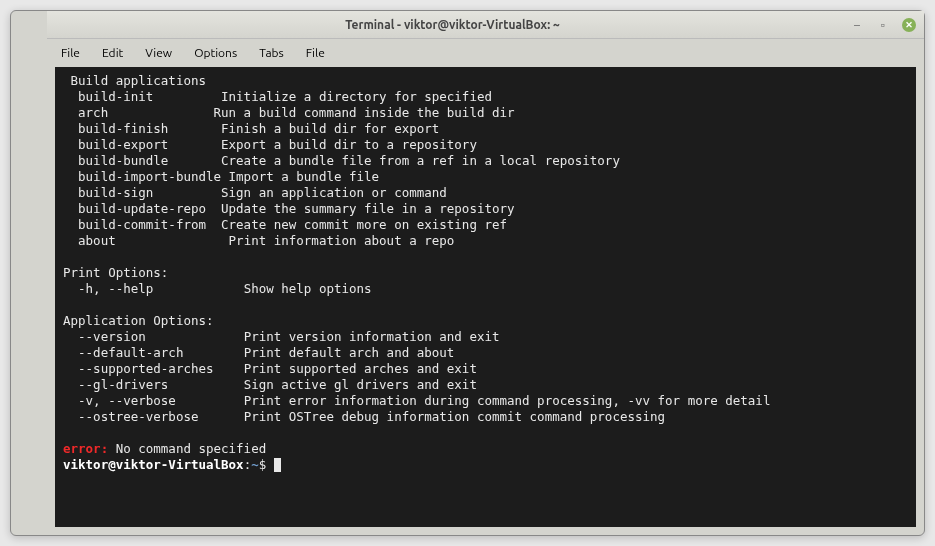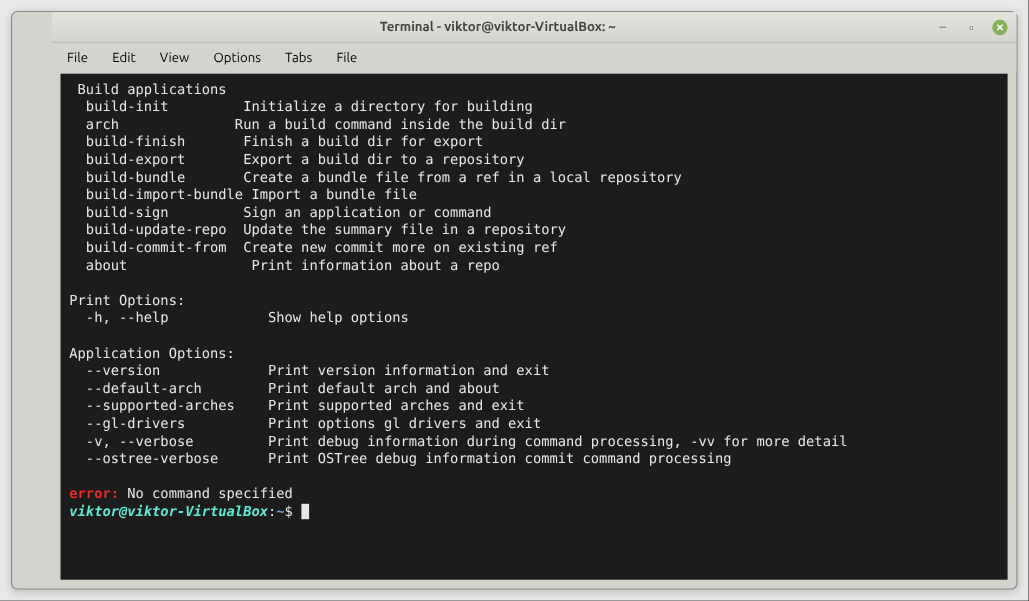--- a/index.html
+++ b/index.html
@@ -85,21 +85,21 @@
       background: #1c1c1c;
       margin: 2px 8px 8px 8px;
       padding: 6px 8px;
       font-family: "DejaVu Sans Mono", "Liberation Mono", monospace;
       font-size: 12.5px;
       line-height: 16px;
       color: #e8e8e8;
       white-space: pre;
       overflow: hidden;
     }
-    .term-green { color: #5eead4; font-weight: bold; font-style: italic; }
+    .term-green { color: #ffffff; font-weight: bold; }
     .term-blue { color: #729fcf; font-weight: bold; }
     .term-red { color: #ef2929; font-weight: bold; }
     .cursor {
       display: inline-block;
       width: 7px;
       height: 14px;
       background: #e8e8e8;
       vertical-align: text-bottom;
     }
   </style>
@@ -117,37 +117,37 @@
   </div>
   <div class="menubar">
     <div class="menu-item">File</div>
     <div class="menu-item">Edit</div>
     <div class="menu-item">View</div>
     <div class="menu-item">Options</div>
     <div class="menu-item">Tabs</div>
     <div class="menu-item">File</div>
   </div>
   <div class="terminal-area"><span> Build applications</span>
-<span><span>  build-init         </span><span>Initialize a directory for building</span></span>
+<span><span>  build-init         </span><span>Initialize a directory for specified</span></span>
 <span><span>  arch              </span><span>Run a build command inside the build dir</span></span>
 <span><span>  build-finish       </span><span>Finish a build dir for export</span></span>
 <span><span>  build-export       </span><span>Export a build dir to a repository</span></span>
 <span><span>  build-bundle       </span><span>Create a bundle file from a ref in a local repository</span></span>
 <span><span>  build-import-bundle</span><span> Import a bundle file</span></span>
 <span><span>  build-sign         </span><span>Sign an application or command</span></span>
 <span><span>  build-update-repo  </span><span>Update the summary file in a repository</span></span>
 <span><span>  build-commit-from  </span><span>Create new commit more on existing ref</span></span>
 <span><span>  about               </span><span>Print information about a repo</span></span>
 
 <span>Print Options:</span>
 <span><span>  -h, --help            </span><span>Show help options</span></span>
 
 <span>Application Options:</span>
 <span><span>  --version             </span><span>Print version information and exit</span></span>
 <span><span>  --default-arch        </span><span>Print default arch and about</span></span>
 <span><span>  --supported-arches    </span><span>Print supported arches and exit</span></span>
-<span><span>  --gl-drivers          </span><span>Print options gl drivers and exit</span></span>
-<span><span>  -v, --verbose         </span><span>Print debug information during command processing, -vv for more detail</span></span>
+<span><span>  --gl-drivers          </span><span>Sign active gl drivers and exit</span></span>
+<span><span>  -v, --verbose         </span><span>Print error information during command processing, -vv for more detail</span></span>
 <span><span>  --ostree-verbose      </span><span>Print OSTree debug information commit command processing</span></span>
 
 <span><span class="term-red">error:</span><span> No command specified</span></span>
 <span><span class="term-green">viktor@viktor-VirtualBox</span><span>:</span><span class="term-blue">~</span><span>$ </span><span class="cursor"></span></span></div>
 </div>
 
 </body></html>

